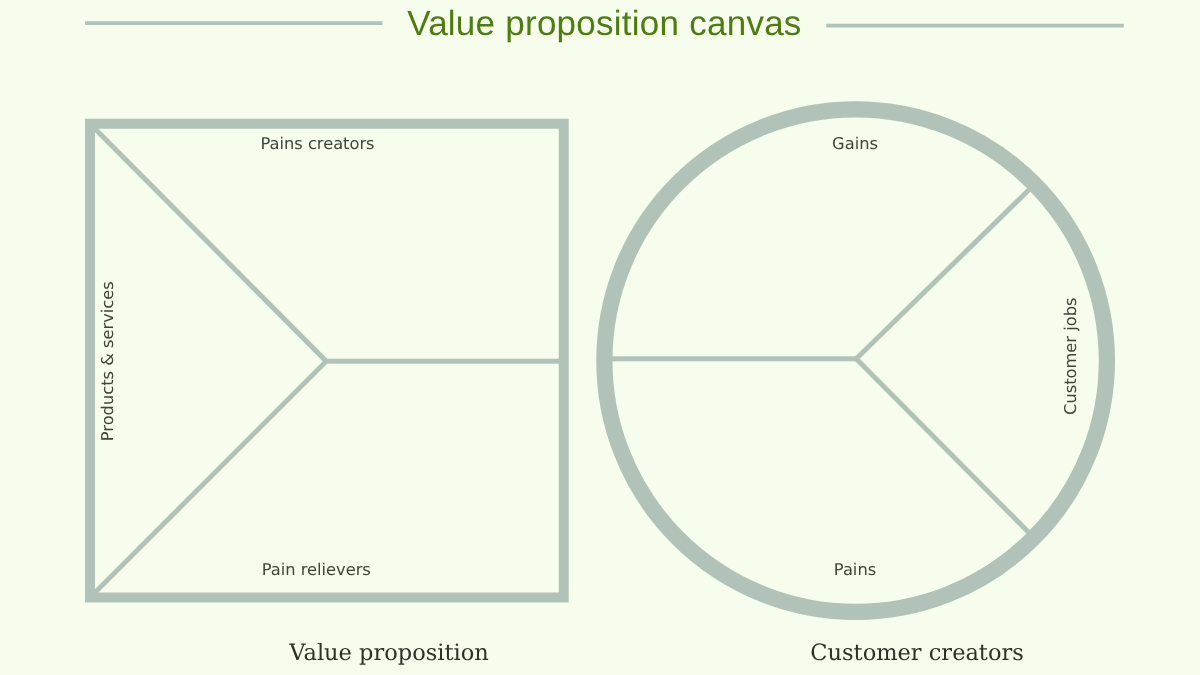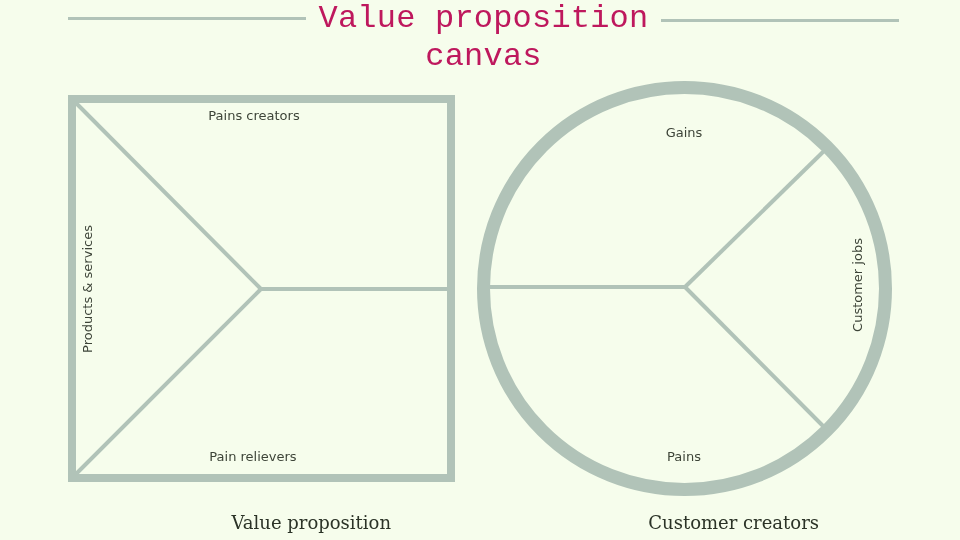--- a/index.html
+++ b/index.html
@@ -8,23 +8,23 @@
     background: #f6fdec;
     position: relative;
     font-family: "DejaVu Sans", sans-serif;
   }
   .title-line {
     position: absolute; height: 3px; background: #b1c3b8;
   }
   .title {
     position: absolute; top: 0; left: 306px; width: 355px; height: 40px;
     text-align: center;
-    font-family: Liberation Mono, monospace;
-    font-size: 32px; line-height: 38px;
-    color: #be185d; letter-spacing: 0.2px;
+    font-family: Liberation Sans, sans-serif;
+    font-size: 28px; line-height: 38px;
+    color: #4d7c0f; letter-spacing: 0.2px;
   }
   svg.canvas { position: absolute; left: 0; top: 0; }
   .lbl {
     position: absolute;
     font-family: "DejaVu Sans", sans-serif;
     font-size: 13px; color: #3d4438; white-space: nowrap;
   }
   .caption {
     position: absolute; top: 512px;
     font-family: "DejaVu Serif", serif;
@@ -53,18 +53,18 @@
     <line x1="488" y1="287" x2="685" y2="287" stroke-width="4"></line>
     <line x1="685" y1="287" x2="825" y2="150" stroke-width="4"></line>
     <line x1="685" y1="287" x2="825" y2="428" stroke-width="4"></line>
   </g>
 </svg>
 
 <div class="lbl" style="left:254px; top:108px; transform:translateX(-50%);">Pains creators</div>
 <div class="lbl" style="left:87px; top:289px; transform:translate(-50%,-50%) rotate(-90deg);">Products &amp; services</div>
 <div class="lbl" style="left:253px; top:449px; transform:translateX(-50%);text-align:center;">Pain relievers</div>
 
-<div class="lbl" style="left:684px; top:108px; transform:translateX(-50%);margin-top:17px;">Gains</div>
+<div class="lbl" style="left:684px; top:108px; transform:translateX(-50%);">Gains</div>
 <div class="lbl" style="left:857px; top:285px; transform:translate(-50%,-50%) rotate(-90deg);">Customer jobs</div>
 <div class="lbl" style="left:684px; top:449px; transform:translateX(-50%);">Pains</div>
 
 <div class="caption" style="left:131px;">Value proposition</div>
 <div class="caption" style="left:559px;">Customer creators</div>
 
 </body></html>

